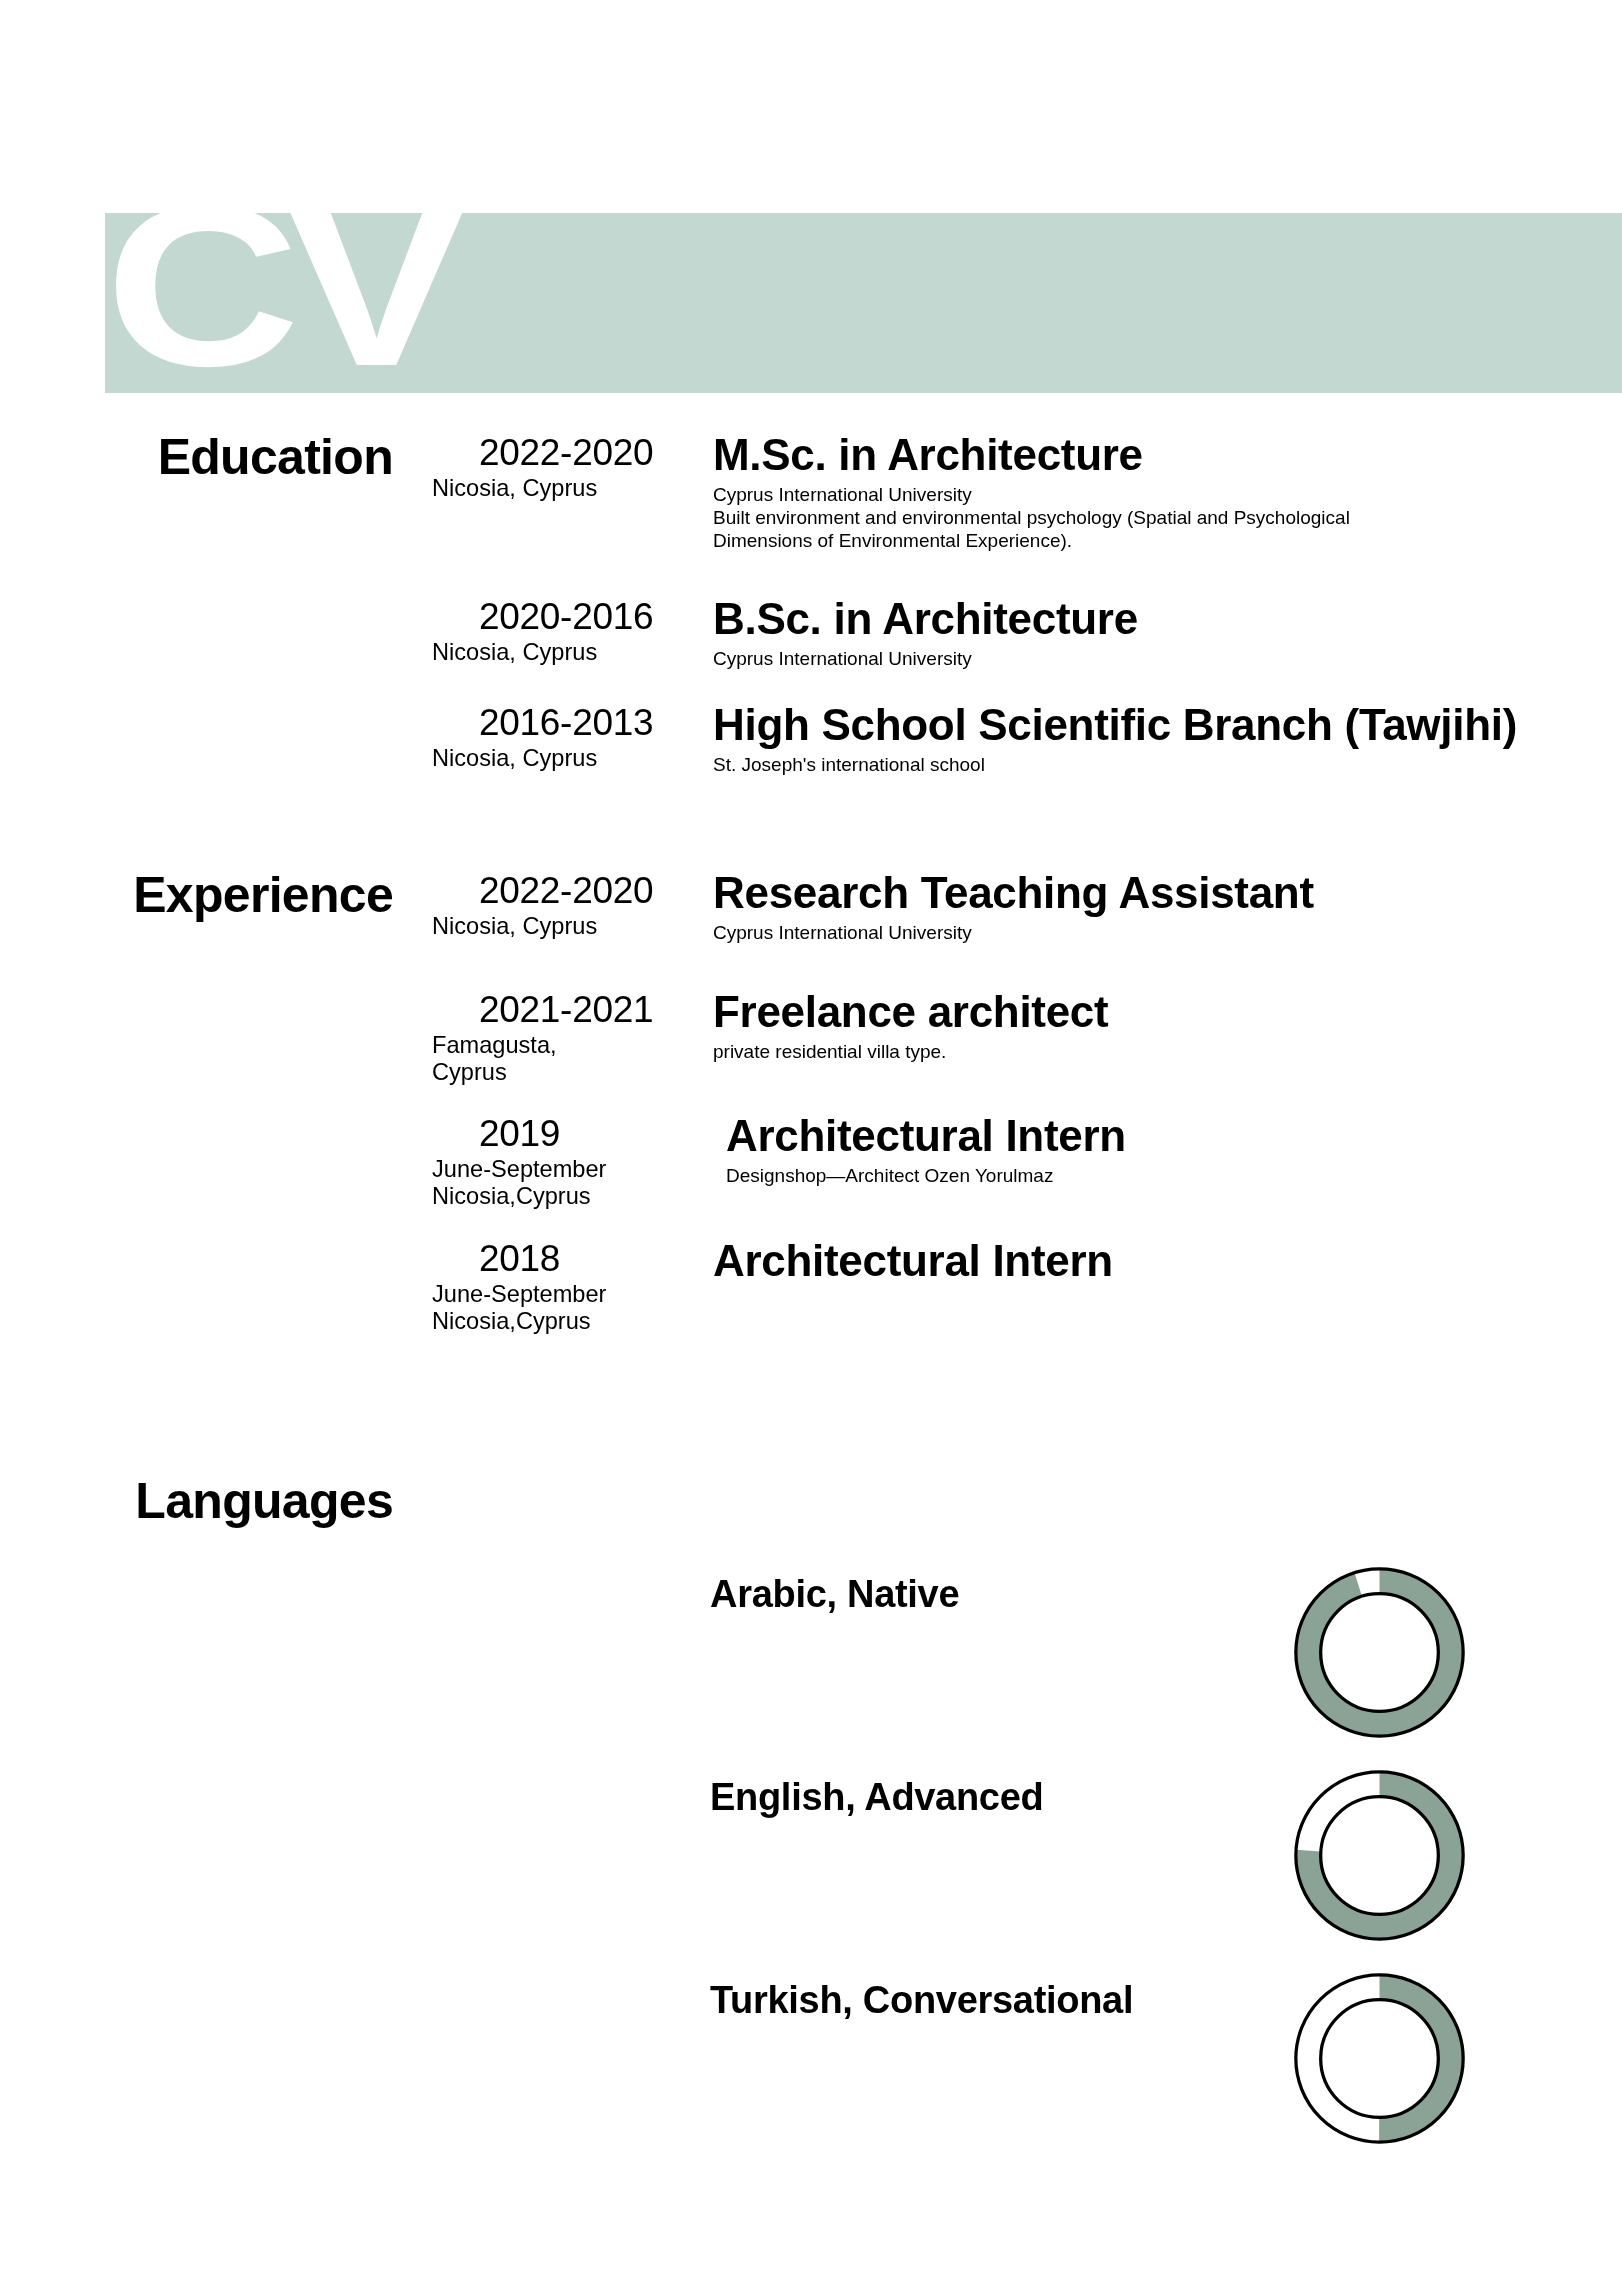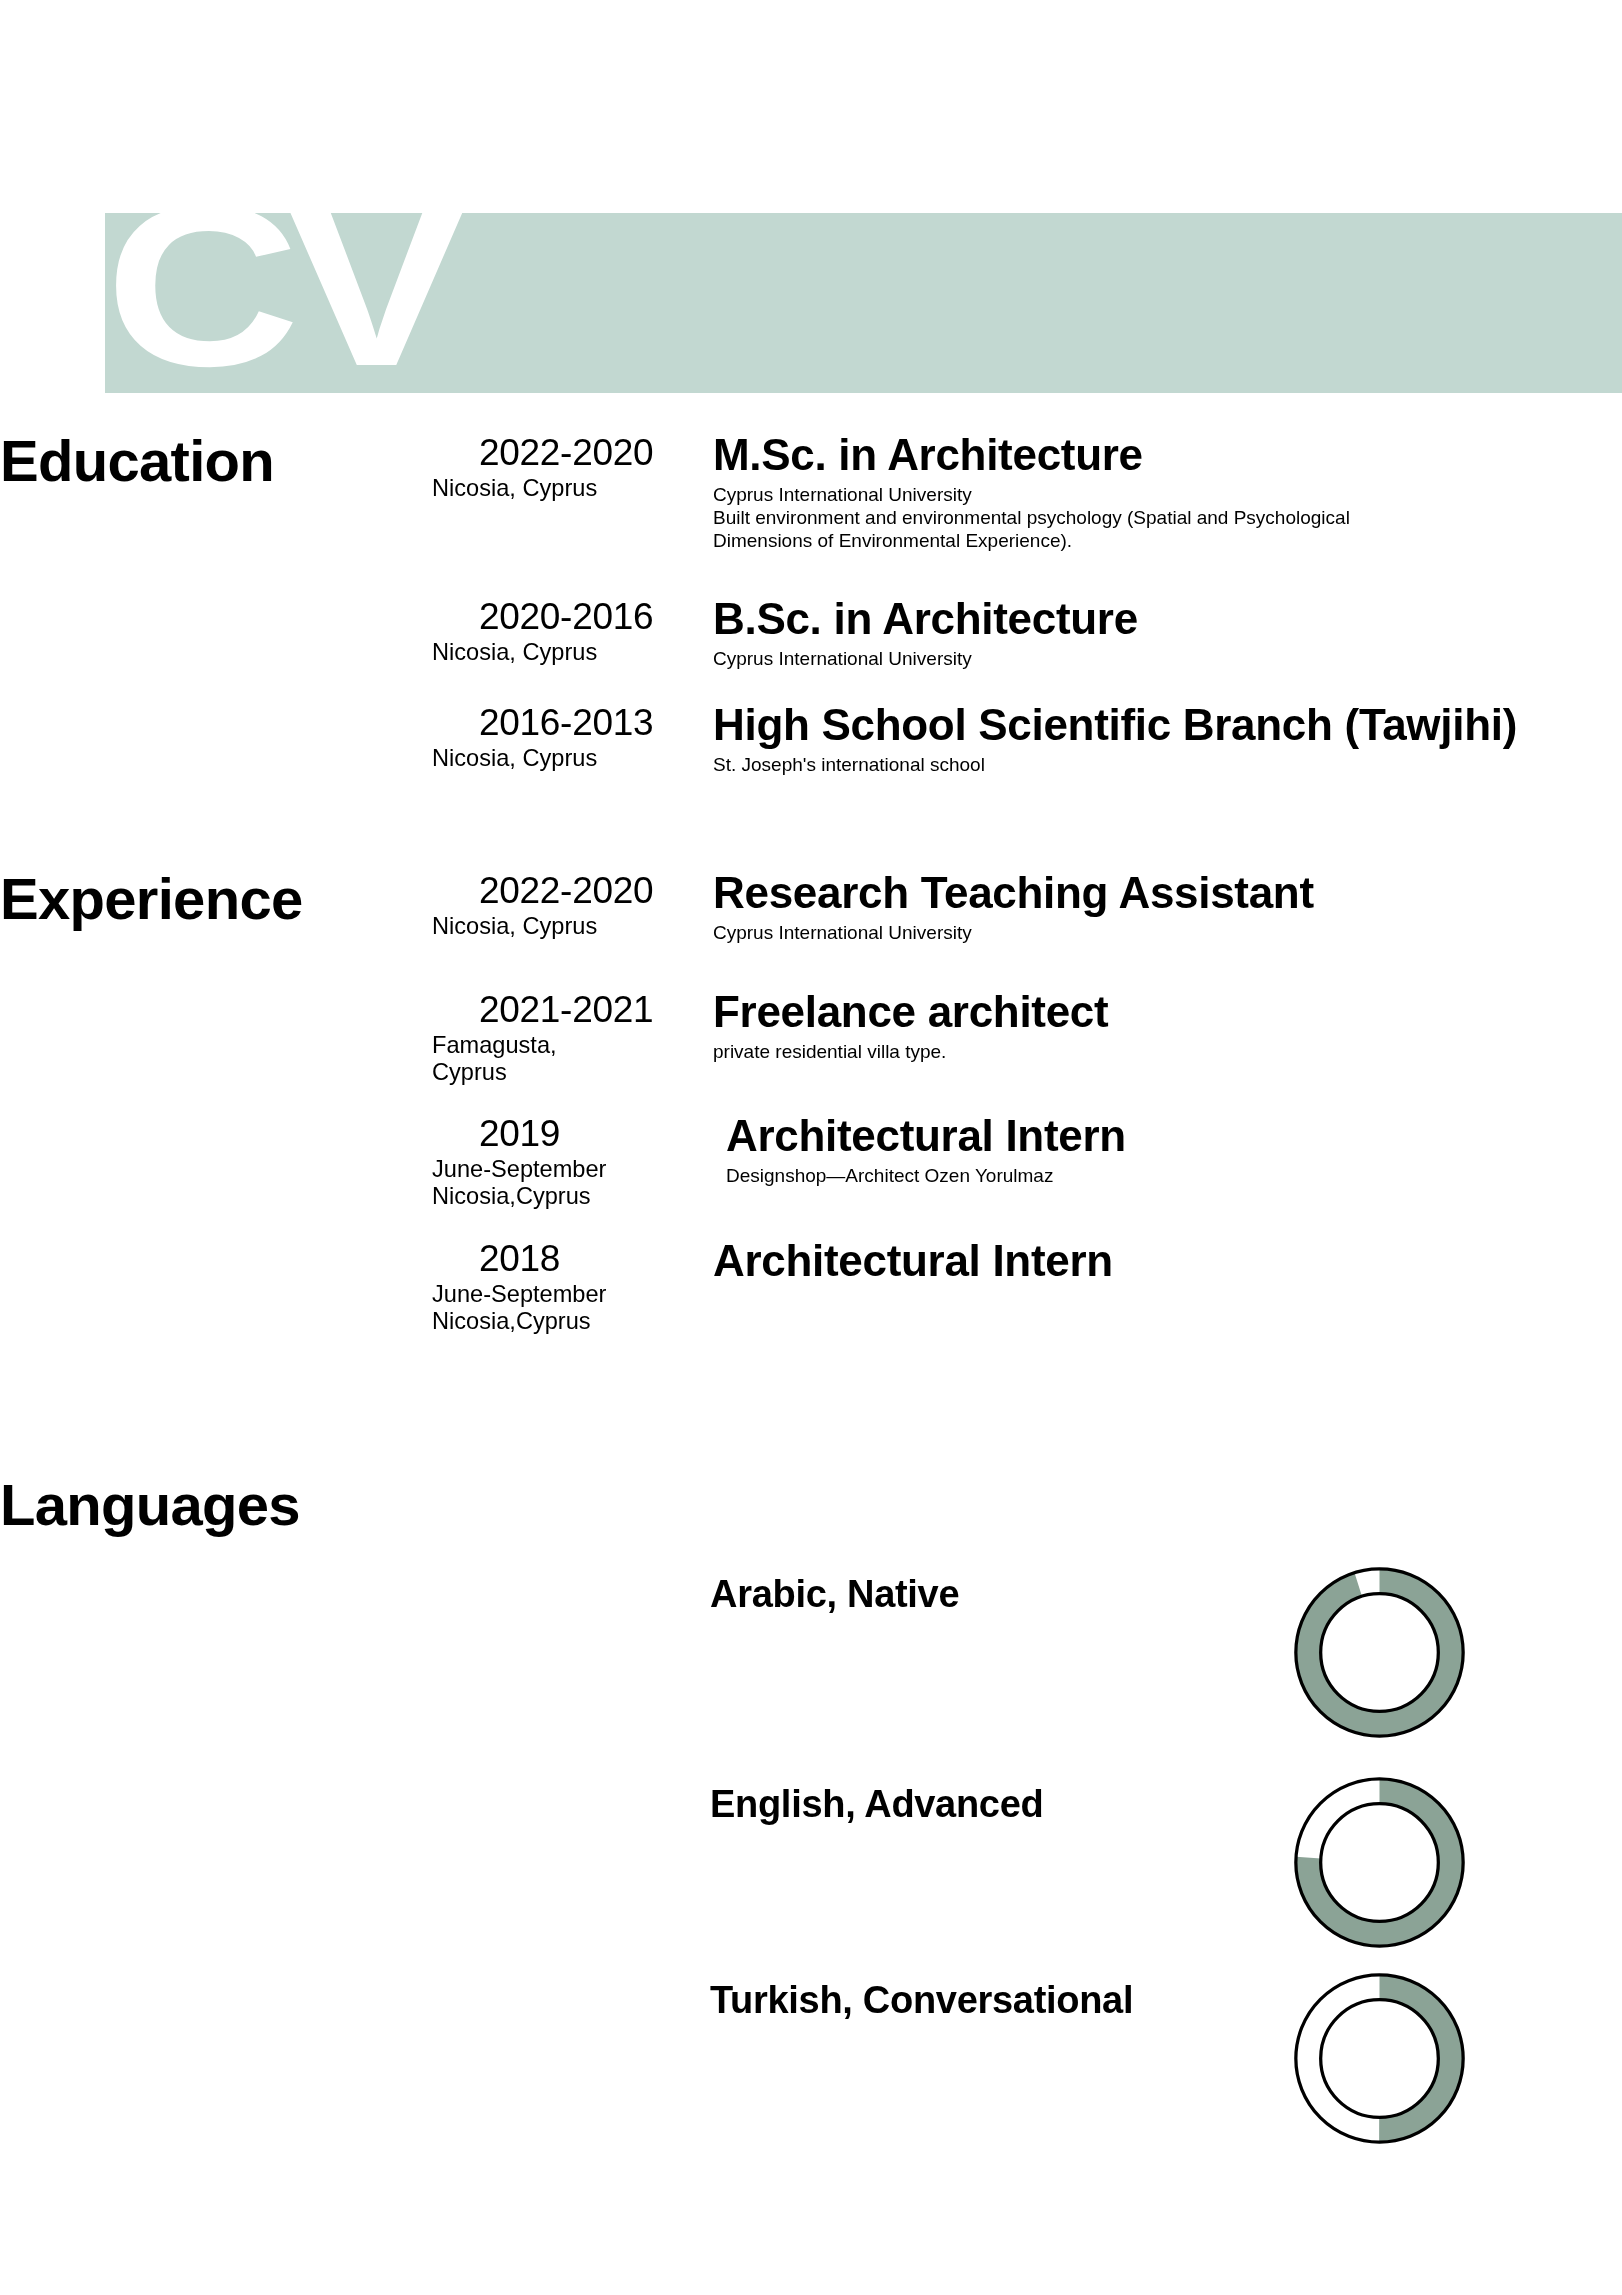--- a/index.html
+++ b/index.html
@@ -51,21 +51,22 @@
   }
   .sec-education { top: 432px; }
   .sec-experience { top: 870px; }
   .sec-languages { top: 1476px; }
 
   .sec-heading {
     position: absolute;
     left: 0px;
     top: 0px;
     width: 393px;
-    font-size: 58px;
+    text-align: right;
+    font-size: 50px;
     line-height: 1;
     font-weight: 700;
     letter-spacing: -0.7px;
     white-space: pre;
   }
 
   .entries {
     position: absolute;
     left: 432px;
     top: 0px;
@@ -133,21 +134,21 @@
     top: 85px;
     width: 1623px;
   }
   .lang-row {
     position: absolute;
     left: 0;
     width: 1623px;
     height: 203px;
   }
   .l0 { top: 0px; }
-  .l1 { top: 210px; }
+  .l1 { top: 203px; }
   .l2 { top: 406px; }
 
   .lang-label {
     position: absolute;
     left: 710px;
     top: 14.4px;
     font-size: 38px;
     line-height: 1;
     font-weight: 700;
     letter-spacing: -0.3px;

